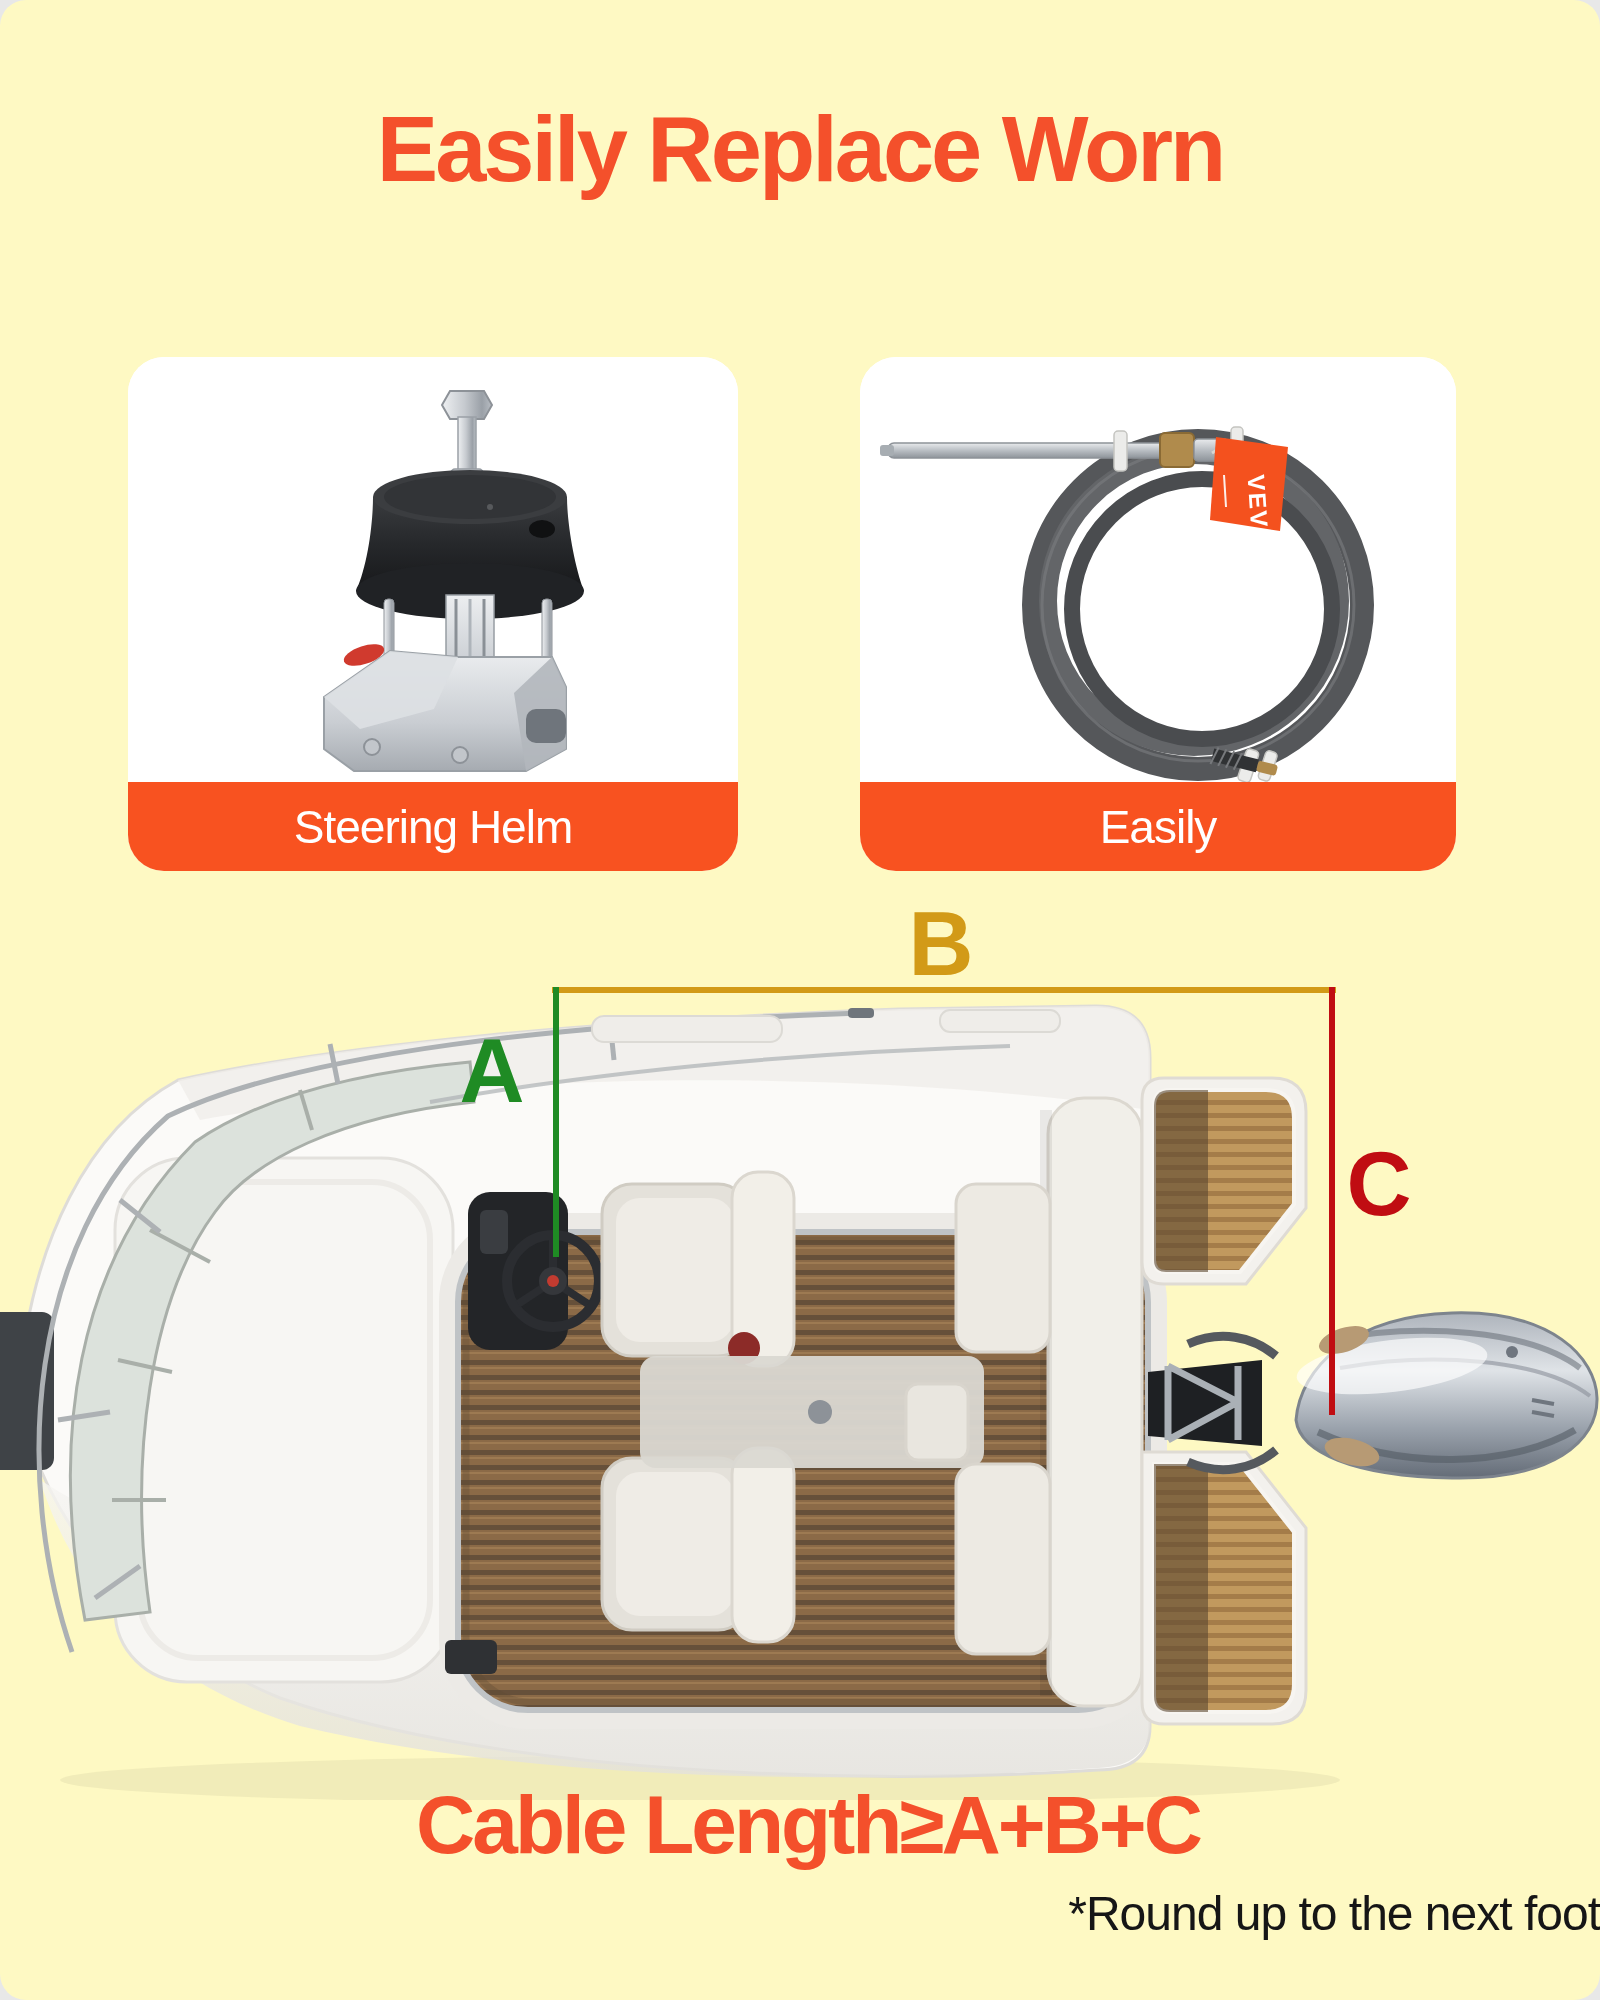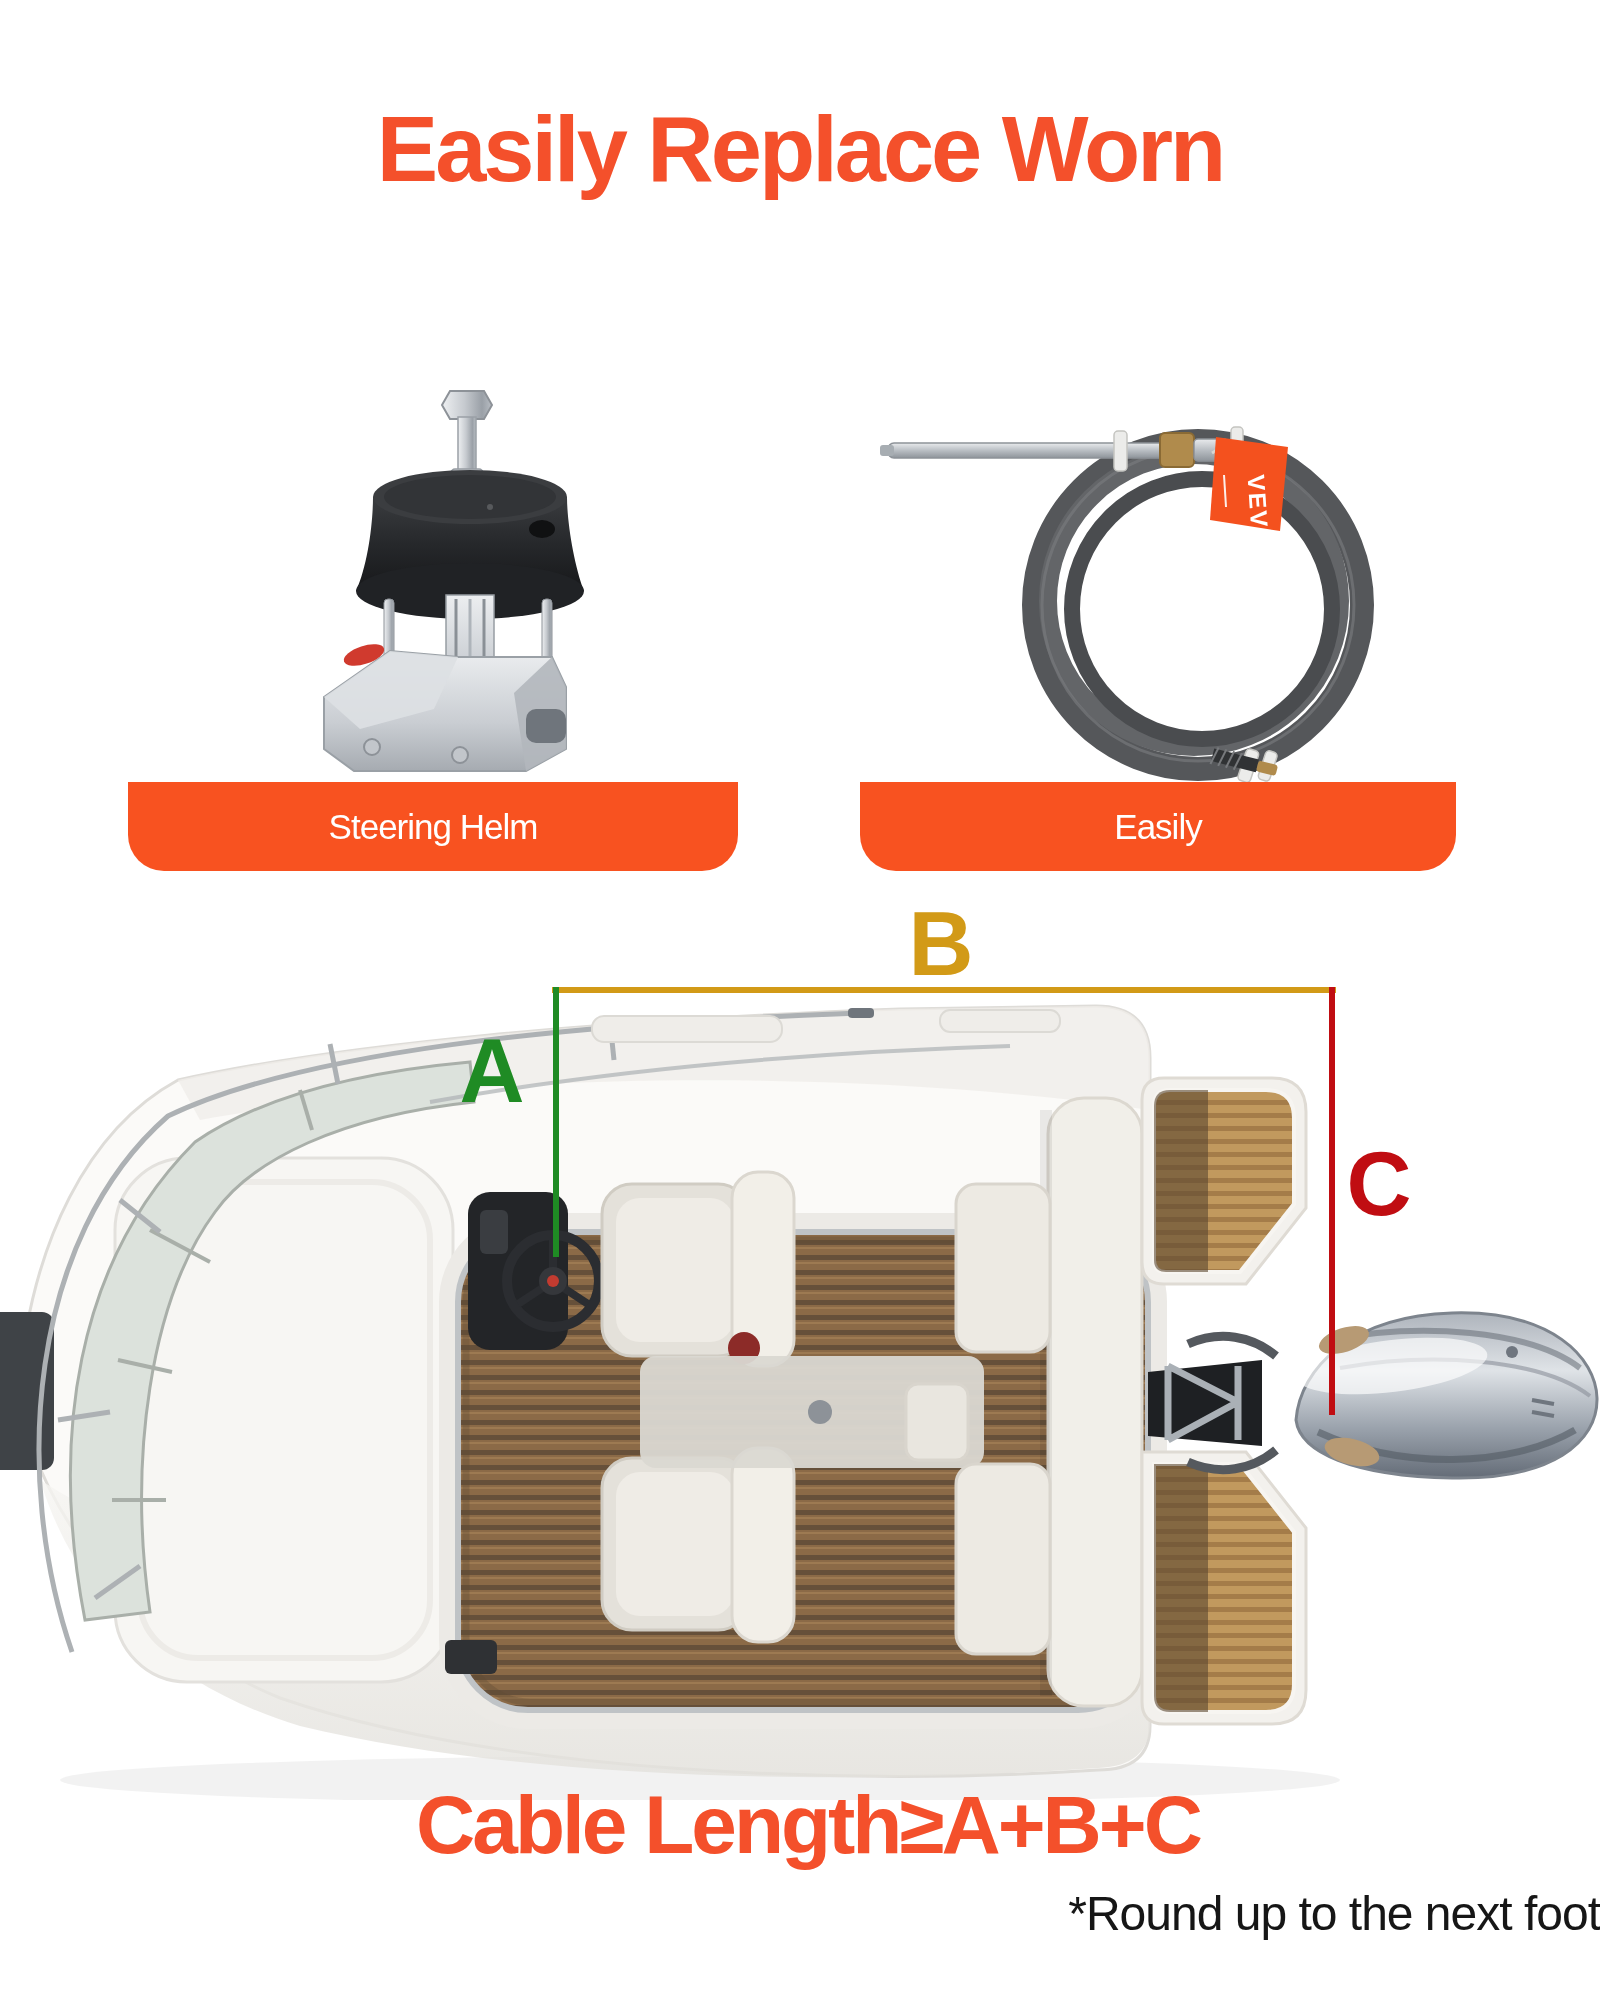--- a/index.html
+++ b/index.html
@@ -1,20 +1,21 @@
 <!DOCTYPE html>
 <html><head>
 <meta charset="utf-8">
 <style>
   * { margin:0; padding:0; box-sizing:border-box; }
   html,body { background:#e8e8e8; }
   .page {
     position:relative; width:1600px; height:2000px;
-    background:#ffffff; overflow:hidden;
+    background:#fef9c3; overflow:hidden;
     font-family:"Liberation Sans", sans-serif;
+    border-radius:26px;
   }
   
   .title {
     position:absolute; top:96px; left:0; width:1600px;
     text-align:center; color:#f4502b; font-weight:bold;
     font-size:92px; line-height:1.17; letter-spacing:-3px;
   }
   
   .card {
     position:absolute; top:357px; height:514px;
@@ -22,21 +23,21 @@
     display:flex; flex-direction:column;
     background:#ffffff;
   }
   .card-helm  { left:128px; width:610px; }
   .card-cable { left:860px; width:596px; }
   .card-image { flex:1; position:relative; background:#ffffff; }
   .card-image svg { position:absolute; inset:0; }
   .card-label {
     height:89px; background:#f85220; color:#ffffff;
     display:flex; align-items:center; justify-content:center;
-    font-size:35px; font-weight:500; letter-spacing:-1px;
+    font-size:46px; font-weight:500; letter-spacing:-1px;
   }
   
   .boat-diagram { position:absolute; left:0; top:880px; width:1600px; height:920px; }
   .measure-letter { font-family:"Liberation Sans", sans-serif; font-weight:bold; font-size:90px; }
   
   .formula {
     position:absolute; top:1778px; left:0; width:1600px;
     text-align:center; color:#f4502b; font-weight:bold;
     font-size:82px; letter-spacing:-3px;padding-left:16px;
   }

